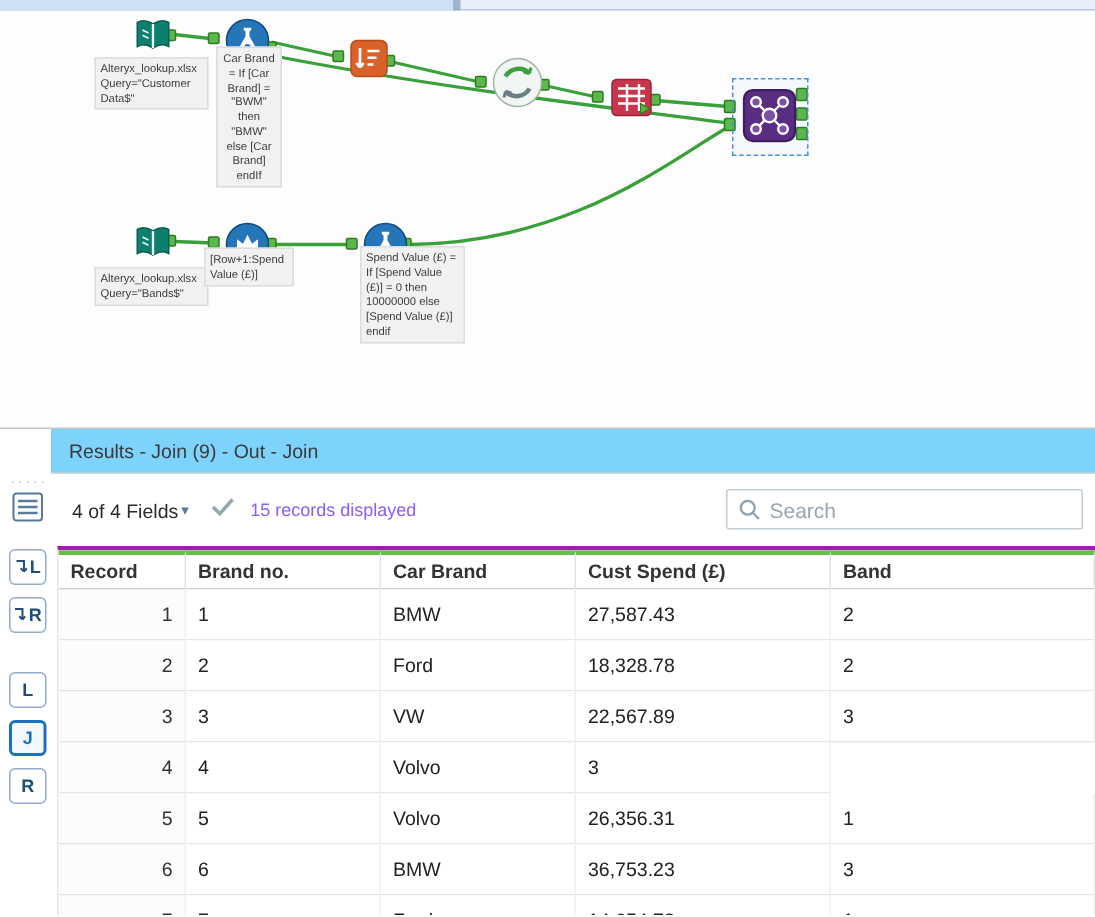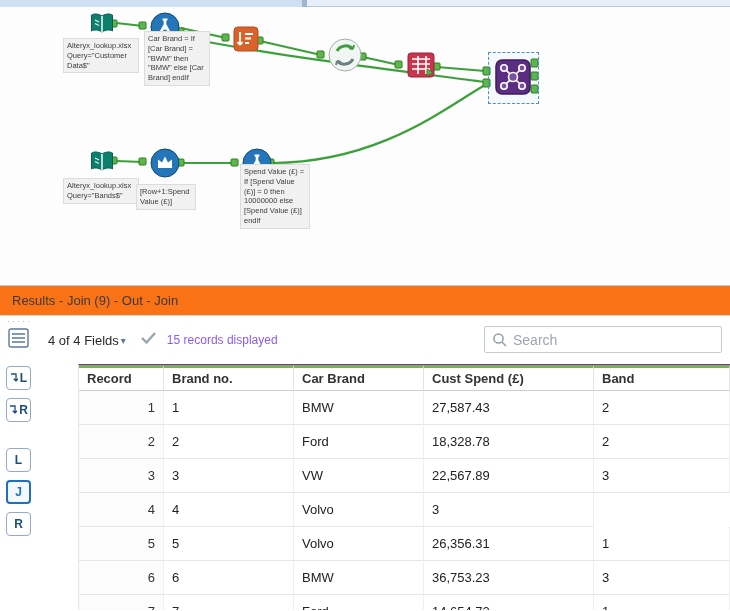--- a/index.html
+++ b/index.html
@@ -20,22 +20,22 @@
   .tool svg { display:block; }
   .selection-box { position:absolute; left:488px; top:52px; width:51px; height:52px;
     border:1px dashed #4a90d9; background:rgba(74,144,217,0.04); }
 
   .annotation { position:absolute; background:#f1f1f1; border:1px solid #dcdcdc;
     color:#3c3c3c; font-size:7.5px; line-height:1.3; padding:2px 3px;
     word-break:break-word; }
 
   
   .results { position:absolute; left:0; top:286px; width:730px; height:325px; background:#fff; }
-  .results-header { height:30px; line-height:30px; background:#f97316;
-    border-bottom:1px solid #d5d5d5; color:#3a3a3a; font-size:13px; padding-left:12px; }
+  .results-header { height:30px; line-height:30px; background:#7dd3fc;
+    border-bottom:1px solid #d5d5d5; color:#3a3a3a; font-size:13px; padding-left:12px;margin-left:34px; }
   .results-body { position:relative; width:730px; height:294px; overflow:hidden; }
 
   
   .rail { position:absolute; left:0; top:0; width:38px; height:294px; background:#fff; }
   .rail .dots { position:absolute; left:7px; top:0px; color:#b8b8b8; font-size:9px; letter-spacing:2px; }
   .rail-btn { position:absolute; left:6px; width:25px; height:24px; background:#fff;
     border:1px solid #93abc9; border-radius:4px; color:#1f4e79; font-weight:bold;
     font-size:12px; display:flex; align-items:center; justify-content:center; gap:2px; cursor:pointer; }
   .rail-btn.active { border:2px solid #1d6fc0; color:#1d6fc0; background:#f2f8fe; }
   .rail-icon { position:absolute; left:8px; top:12px; }
@@ -51,21 +51,21 @@
   .searchbox { position:absolute; right:8px; top:10px; width:238px; height:27px;
     border:1px solid #c3cdd8; border-radius:2px; background:#fff; }
   .searchbox svg { position:absolute; left:7px; top:5px; }
   .searchbox input { width:100%; height:100%; border:none; outline:none;
     padding-left:28px; font-size:14px; color:#333; background:transparent;
     font-family:"Liberation Sans", sans-serif; }
   .searchbox input::placeholder { color:#98a6b3; }
 
   
   .grid { position:absolute; left:38px; top:48px; right:0; bottom:0;
-    border-top:1px solid #a21caf; border-left:1px solid #e4e4e4; overflow:hidden;margin-left:40px; }
+    border-top:3px solid #a21caf; border-left:1px solid #e4e4e4; overflow:hidden; }
   .hrow, .trow { display:grid; grid-template-columns:85px 130px 130px 170px minmax(0,1fr); }
   .hcell { height:26px; line-height:22px; border-top:3px solid #67bf4a;
     border-right:1px solid #e3e3e3; border-bottom:1px solid #cfcfcf;
     font-size:13px; font-weight:bold; color:#333; padding:0 8px;
     white-space:nowrap; overflow:hidden; cursor:pointer; background:#fff; }
   .trow { height:34px; }
   .tcell { line-height:33px; border-right:1px solid #efefef; border-bottom:1px solid #e6e6e6;
     font-size:13px; color:#222; padding:0 8px; white-space:nowrap; overflow:hidden; background:#fff; }
   .tcell.rec { text-align:right; color:#333; background:#fcfcfc; }
 </style>
@@ -185,23 +185,23 @@
 
   <div class="tool" style="left:242px; top:148px;">
     <svg width="30" height="30" viewBox="0 0 30 30">
       <circle cx="15" cy="15" r="14" fill="#2576b9" stroke="#0f4a7a" stroke-width="1"></circle>
       <path d="M12.5 6.5 h5 v1.5 l-1.2 1 v3.2 l4.6 8.2 c.5 1 -.2 2.1 -1.3 2.1 H10.4 c-1.1 0 -1.8 -1.1 -1.3 -2.1 l4.6 -8.2 V9 l-1.2 -1 z" fill="#fff"></path>
       <circle cx="15" cy="19.5" r="2.1" fill="#2576b9"></circle>
     </svg>
   </div>
 
   <div class="annotation" style="left:63px; top:38px; width:76px;">Alteryx_lookup.xlsx Query="Customer Data$"</div>
-  <div class="annotation" style="left:144px; top:31px; width:66px;">Car Brand = If [Car Brand] = "BWM" then "BMW" else [Car Brand] endIf</div>
+  <div class="annotation" style="left:144px; top:31px; width:44px;text-align:center;">Car Brand = If [Car Brand] = "BWM" then "BMW" else [Car Brand] endIf</div>
   <div class="annotation" style="left:63px; top:178px; width:76px;">Alteryx_lookup.xlsx Query="Bands$"</div>
-  <div class="annotation" style="left:136px; top:184px; width:60px;">[Row+1:Spend Value (£)]</div>
+  <div class="annotation" style="left:136px; top:165px; width:60px;">[Row+1:Spend Value (£)]</div>
   <div class="annotation" style="left:240px; top:164px; width:70px;">Spend Value (£) = If [Spend Value (£)] = 0 then 10000000 else [Spend Value (£)] endif</div>
 </div>
 
 <div class="results">
   <div class="results-header">Results - Join (9) - Out - Join</div>
 
   <div class="results-body">
 
     <div class="rail">
       <div class="dots">·····</div>

